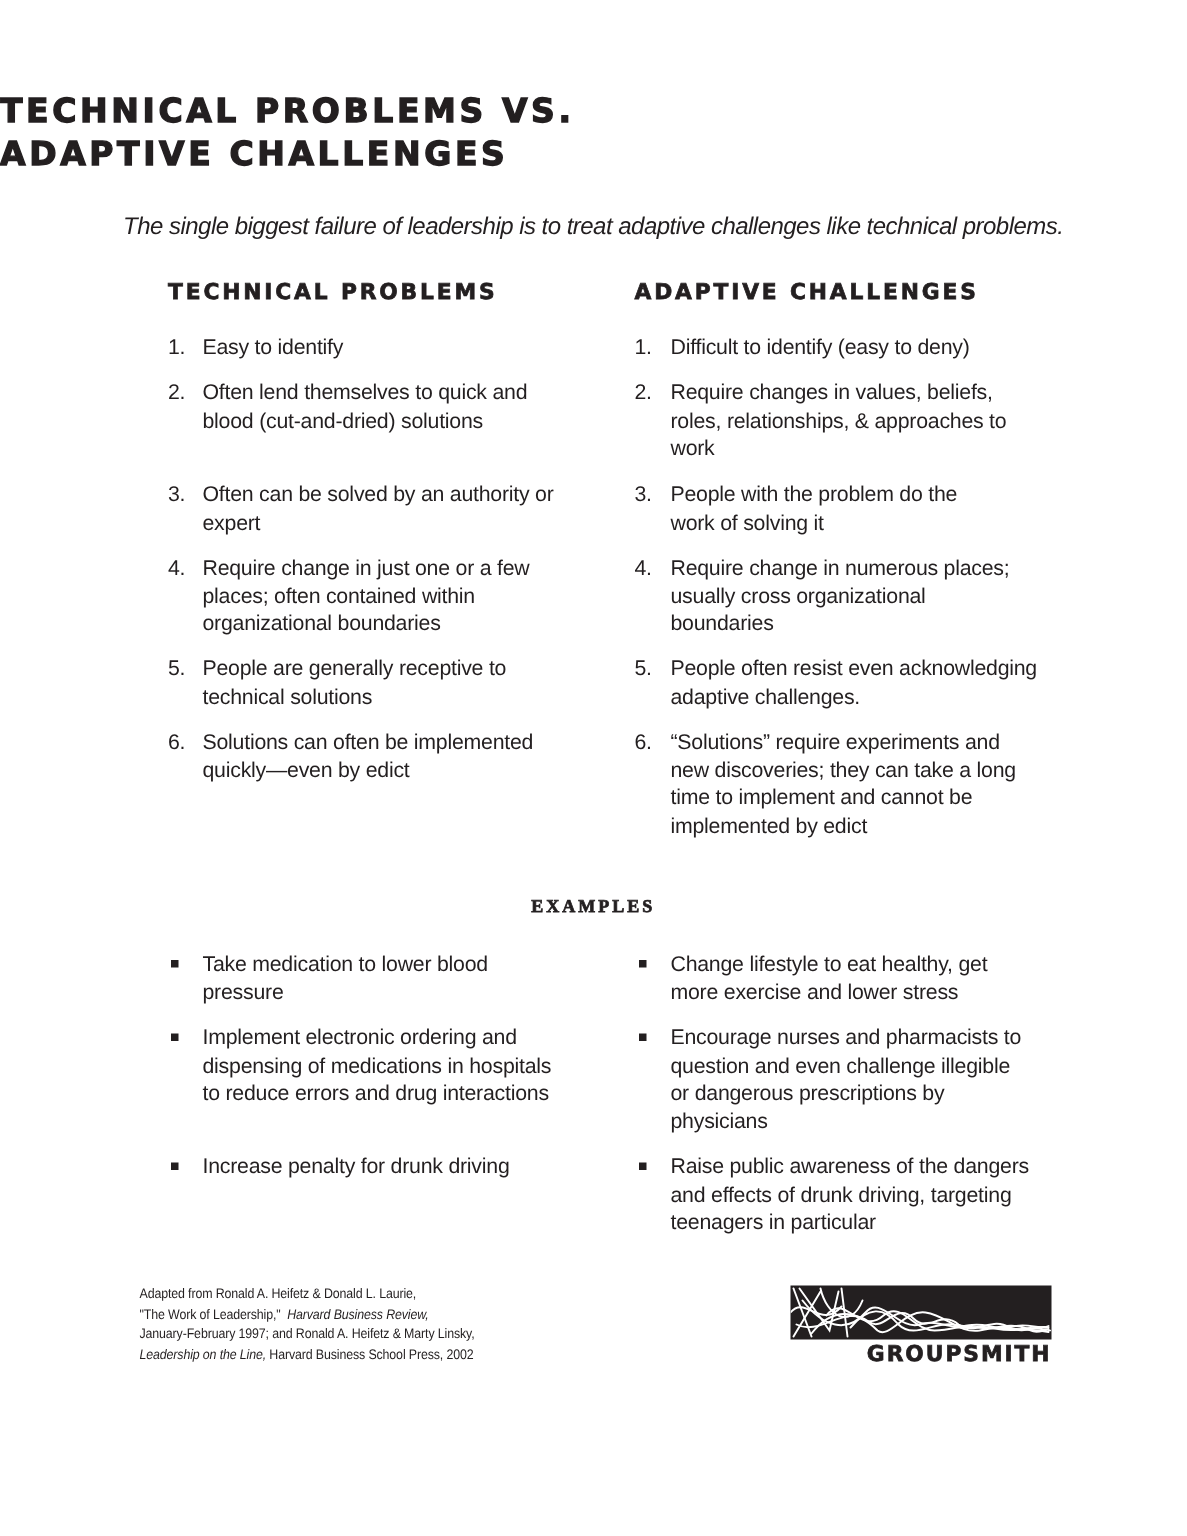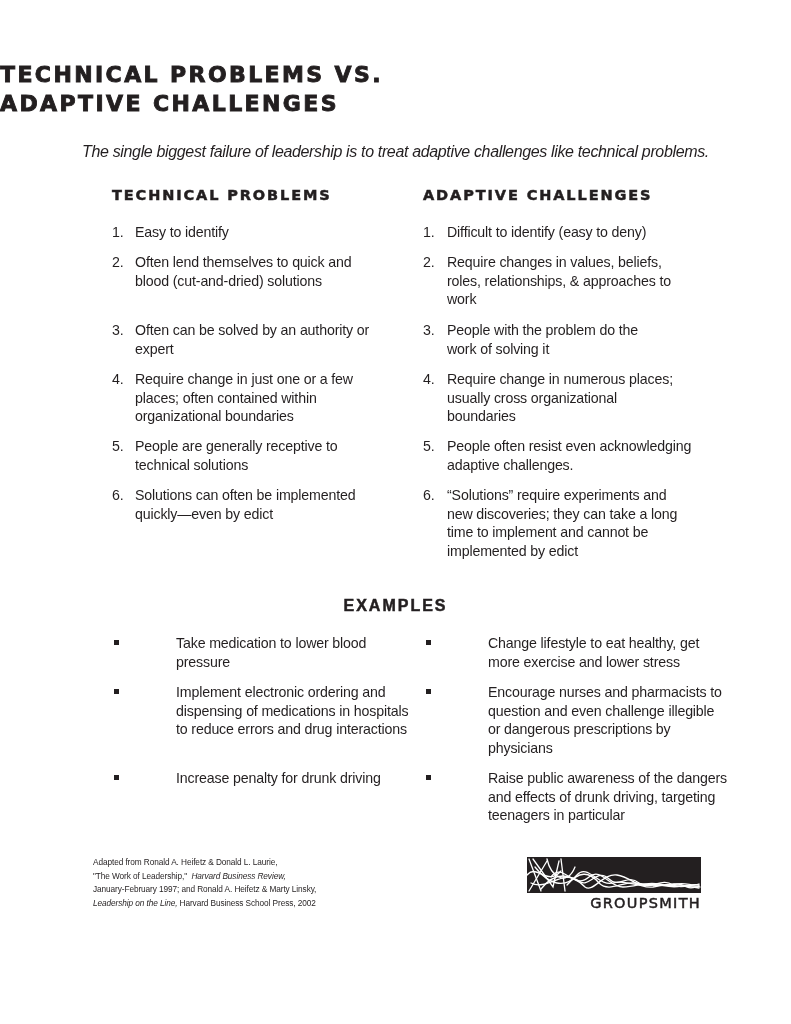--- a/index.html
+++ b/index.html
@@ -80,23 +80,23 @@
     .list.left { left: 112px; top: 223px; width: 275px; }
     .list.right { left: 423px; top: 223px; width: 275px; }
     .list.right .txt { left: 24px; width: 248px; }
 
     .examples-heading {
       position: absolute;
       top: 597px;
       left: 0;
       width: 791px;
       text-align: center;
-      font-family: Liberation Sans, sans-serif;
+      font-family: Liberation Serif, serif;
       font-weight: 900;
-      font-size: 16px;
+      font-size: 12px;
       letter-spacing: 2px;
       -webkit-text-stroke: 0.5px #231f20;
     }
     .bullets {
       position: absolute;
       margin: 0;
       padding: 0;
       list-style: none;
       font-size: 14.2px;
       line-height: 18.5px;
@@ -109,21 +109,20 @@
       top: 6px;
       width: 5px;
       height: 5px;
       background: #231f20;
     }
     .bullets .txt {
       position: absolute;
       left: 23px;
       top: 0;
       width: 248px;
-      margin-left: 41px;
     }
     .bullets.left { left: 112px; top: 634px; width: 275px; }
     .bullets.right { left: 424px; top: 634px; width: 275px; }
 
     .citation {
       position: absolute;
       left: 93px;
       top: 856px;
       font-family: "Liberation Sans", sans-serif;
       font-size: 9.2px;
@@ -151,21 +150,21 @@
       height: 36px;
       background: #231f20;
       overflow: hidden;
     }
     .logo-box svg { position: absolute; left: 0; top: 0; }
     .logo-word {
       position: absolute;
       right: 0;
       top: 38px;
       font-family: "DejaVu Sans", sans-serif;
-      font-weight: 400;
+      font-weight: 700;
       font-size: 14.5px;
       letter-spacing: 1.3px;
       -webkit-text-stroke: 0.5px #231f20;
     }
   </style>
 </head>
 <body>
 
 <div class="title">
   <span>TECHNICAL PROBLEMS VS.</span>

